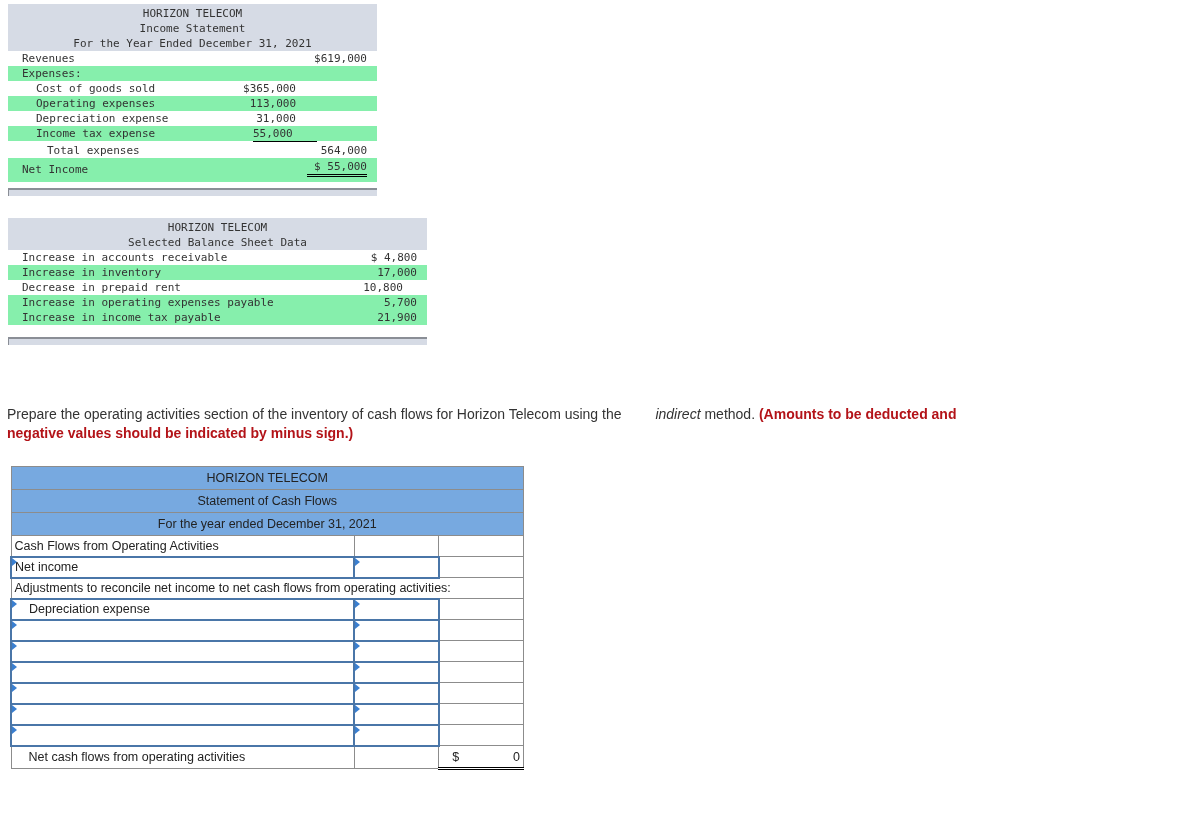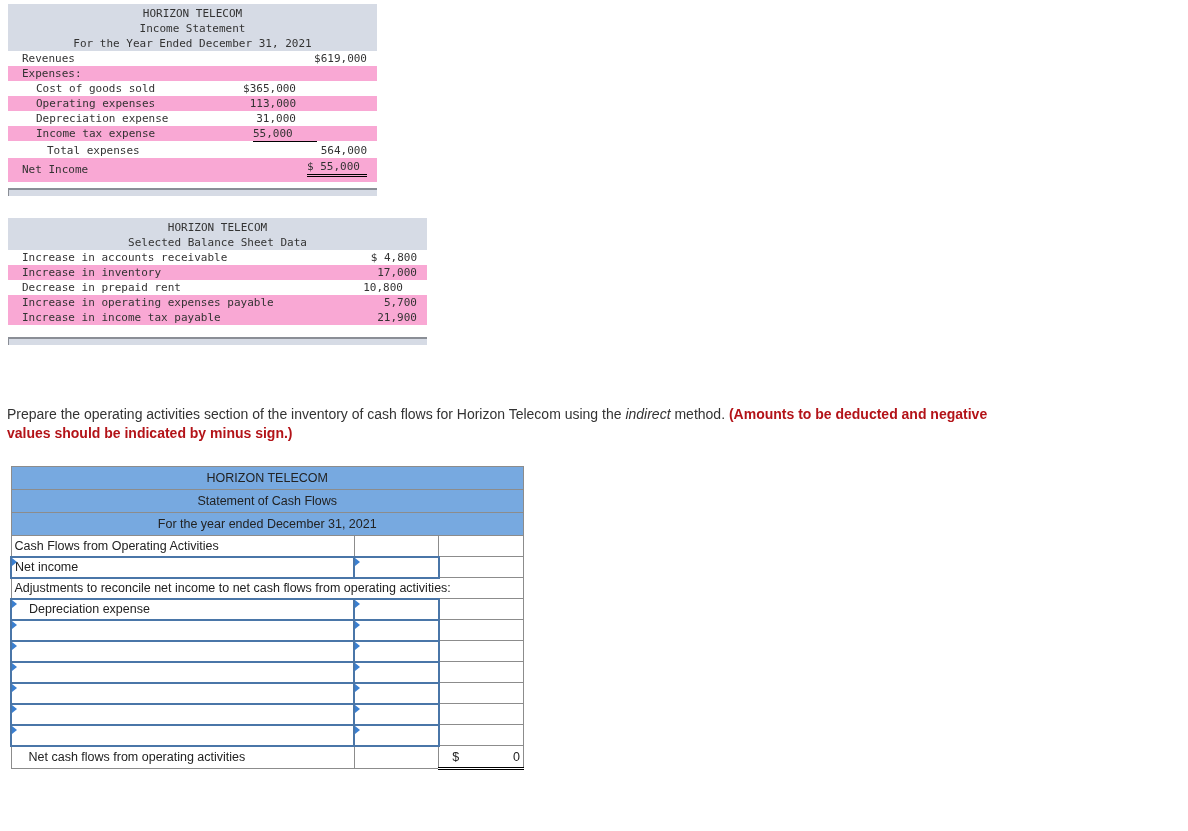--- a/index.html
+++ b/index.html
@@ -3,34 +3,34 @@
 <meta charset="utf-8">
 <style>
   html, body { margin: 0; padding: 0; background: #ffffff; }
   body { width: 1188px; height: 831px; position: relative; overflow: hidden; font-family: "Liberation Sans", sans-serif; color: #333; }
 
   
   .mono { font-family: "DejaVu Sans Mono", "Liberation Mono", monospace; font-size: 11px; color: #333; }
   .stmt { position: absolute; left: 8px; }
   .stmt-head { background: #d6dbe5; text-align: center; line-height: 15px; padding-top: 2px; }
   .stmt-row { position: relative; height: 15px; line-height: 15px; }
-  .stmt-row.alt { background: #f9a8d4; text-decoration: underline; }
+  .stmt-row.alt { background: #86efac; text-decoration: underline; }
   .stmt-row span { position: absolute; top: 0; white-space: pre; }
   .stmt-foot { height: 6px; background: #d6dbe5; border-top: 2px solid #8a8e96; border-left: 1px solid #8a8e96; margin-top: 12px; }
 
   #is { top: 4px; width: 369px; }
   #bs { top: 218px; width: 419px; }
 
   .ul1 { border-bottom: 1px solid #000; }
   .ul2 { border-bottom: 3px double #000; }
 
   
   .instr { position: absolute; left: 7px; top: 405px; width: 1000px; font-size: 14px; line-height: 19px; color: #333; }
   .instr .red { color: #b31318; font-weight: bold; }
-  .instr i { font-style: italic; }
+  .instr i { font-style: italic; margin-left: 30px; }
 
   
   #cf { position: absolute; left: 10px; top: 466px; width: 514px; border-collapse: collapse; font-size: 12.5px; color: #222; }
   #cf td { border: 1px solid #8c8c8c; height: 21px; padding: 0 3px; box-sizing: border-box; }
   #cf .hdr td { background: #77a9e0; text-align: center; height: 23px; border-color: #8c8c8c; }
   #cf .c1 { width: 344px; }
   #cf .c2 { width: 85px; }
   #cf .c3 { width: 85px; }
   #cf td.inp { border: 2px solid #4a76a8; position: relative; background: #fff; }
   #cf td.inp::before { content: ""; position: absolute; left: 0; top: 0; width: 0; height: 0; border-top: 4px solid transparent; border-bottom: 4px solid transparent; border-left: 5px solid #3a7fd0; }
@@ -71,21 +71,21 @@
   <div class="stmt-row alt">
     <span style="left:28px">Income tax expense</span>
     <span style="right:60px; width:58px; text-align:left; padding-right:6px;" class="ul1">55,000</span>
   </div>
   <div class="stmt-row" style="height:17px;">
     <span style="left:39px; top:2px">Total expenses</span>
     <span style="right:10px; width:60px; text-align:right; top:2px" class="ul1">564,000</span>
   </div>
   <div class="stmt-row alt" style="height:24px;">
     <span style="left:14px; top:4px">Net Income</span>
-    <span style="right:10px; width:60px; text-align:left; top:2px; line-height:14px;" class="ul2">$ 55,000</span>
+    <span style="right:10px; width:60px; text-align:right; top:2px; line-height:14px;" class="ul2">$ 55,000</span>
   </div>
   <div class="stmt-foot" style="margin-top:6px"></div>
 </div>
 
 <div id="bs" class="stmt mono">
   <div class="stmt-head">
     <div>HORIZON TELECOM</div>
     <div>Selected Balance Sheet Data</div>
   </div>
   <div class="stmt-row">

